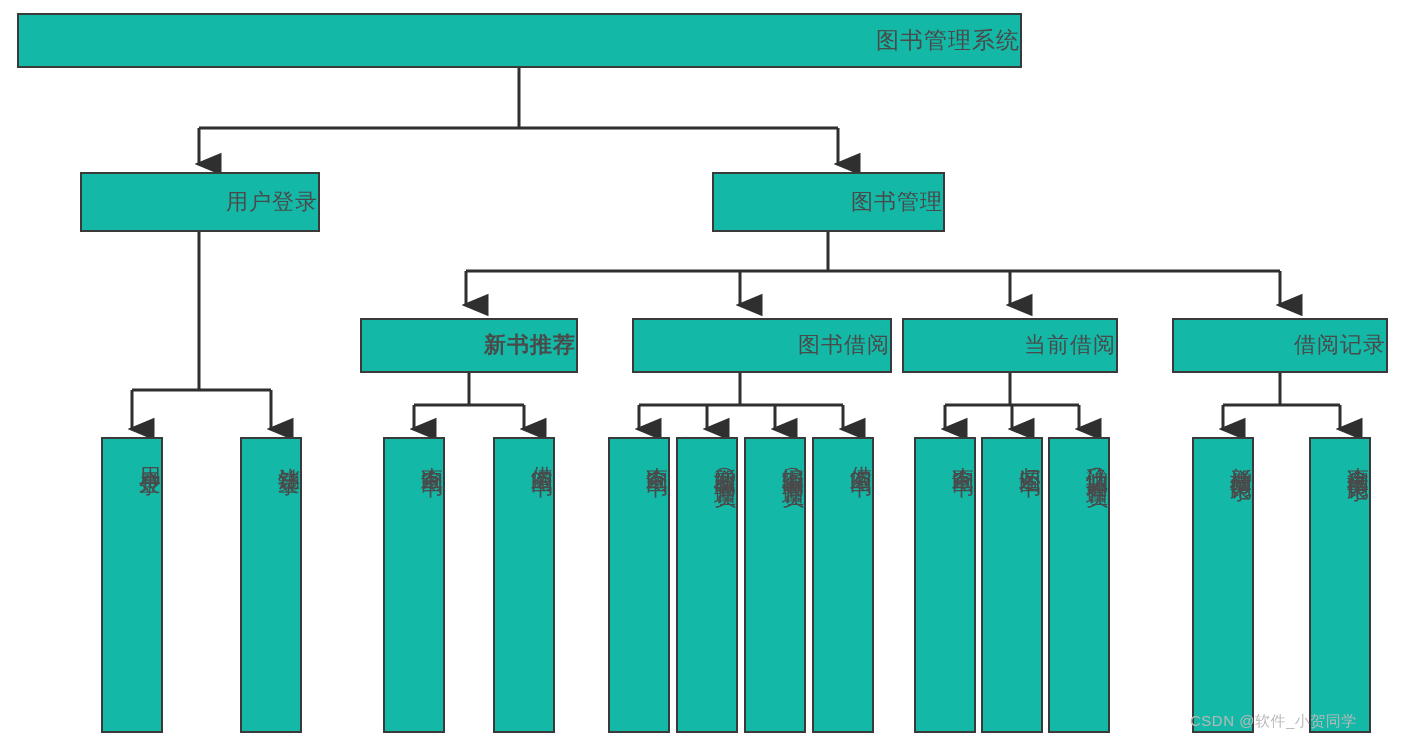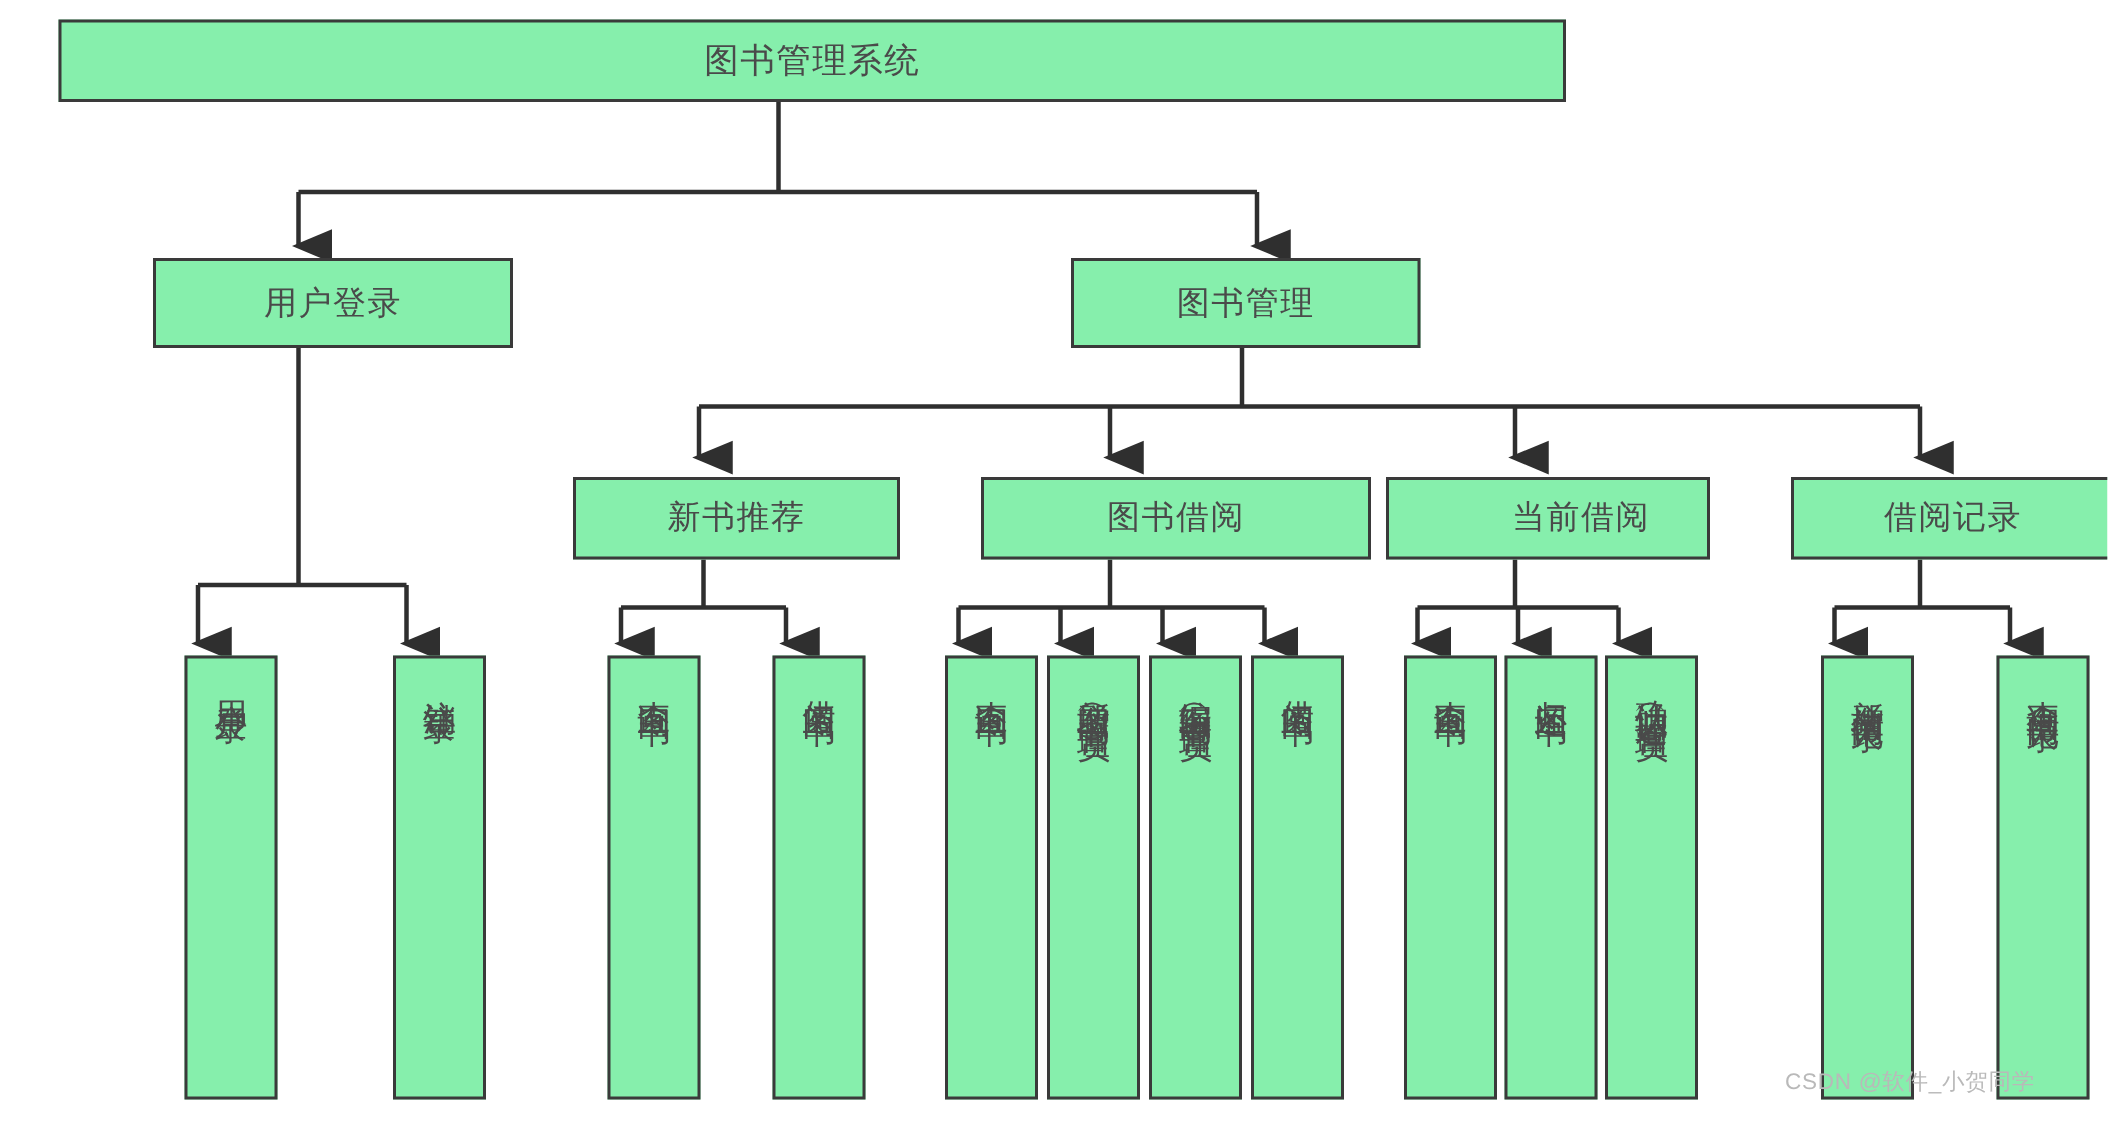--- a/index.html
+++ b/index.html
@@ -21,26 +21,25 @@
     position: absolute;
     left: 0;
     top: 0;
     width: 1405px;
     height: 747px;
   }
   .node {
     position: absolute;
     box-sizing: border-box;
     border: 2px solid #3a3a3a;
-    background: #86efac;
+    background: #14b8a6;
     display: flex;
     align-items: center;
-    justify-content: center;
+    justify-content: flex-end;
     color: #4a4a4a;
-    margin-left: 22px;
   }
   .node.horiz .label {
     writing-mode: horizontal-tb;
     font-size: 22px;
     letter-spacing: 1px;
     line-height: 1.1;
     white-space: nowrap;
   }
   .node.vert {
     align-items: flex-start;
@@ -121,25 +120,25 @@
     </g>
   </svg>
 
   <div class="node horiz root" style="left:17px; top:13px; width:1005px; height:55px;">
     <span class="label">图书管理系统</span>
   </div>
 
   <div class="node horiz" style="left:80px; top:172px; width:240px; height:60px;">
     <span class="label">用户登录</span>
   </div>
-  <div class="node horiz" style="left:692px; top:172px; width:233px; height:60px;">
+  <div class="node horiz" style="left:712px; top:172px; width:233px; height:60px;">
     <span class="label">图书管理</span>
   </div>
 
-  <div class="node horiz" style="left:360px; top:318px; width:218px; height:55px;">
+  <div class="node horiz" style="left:360px; top:318px; width:218px; height:55px;font-weight:bold;">
     <span class="label">新书推荐</span>
   </div>
   <div class="node horiz" style="left:632px; top:318px; width:260px; height:55px;">
     <span class="label">图书借阅</span>
   </div>
   <div class="node horiz" style="left:902px; top:318px; width:216px; height:55px;padding-left:44px;">
     <span class="label">当前借阅</span>
   </div>
   <div class="node horiz" style="left:1172px; top:318px; width:216px; height:55px;">
     <span class="label">借阅记录</span>

